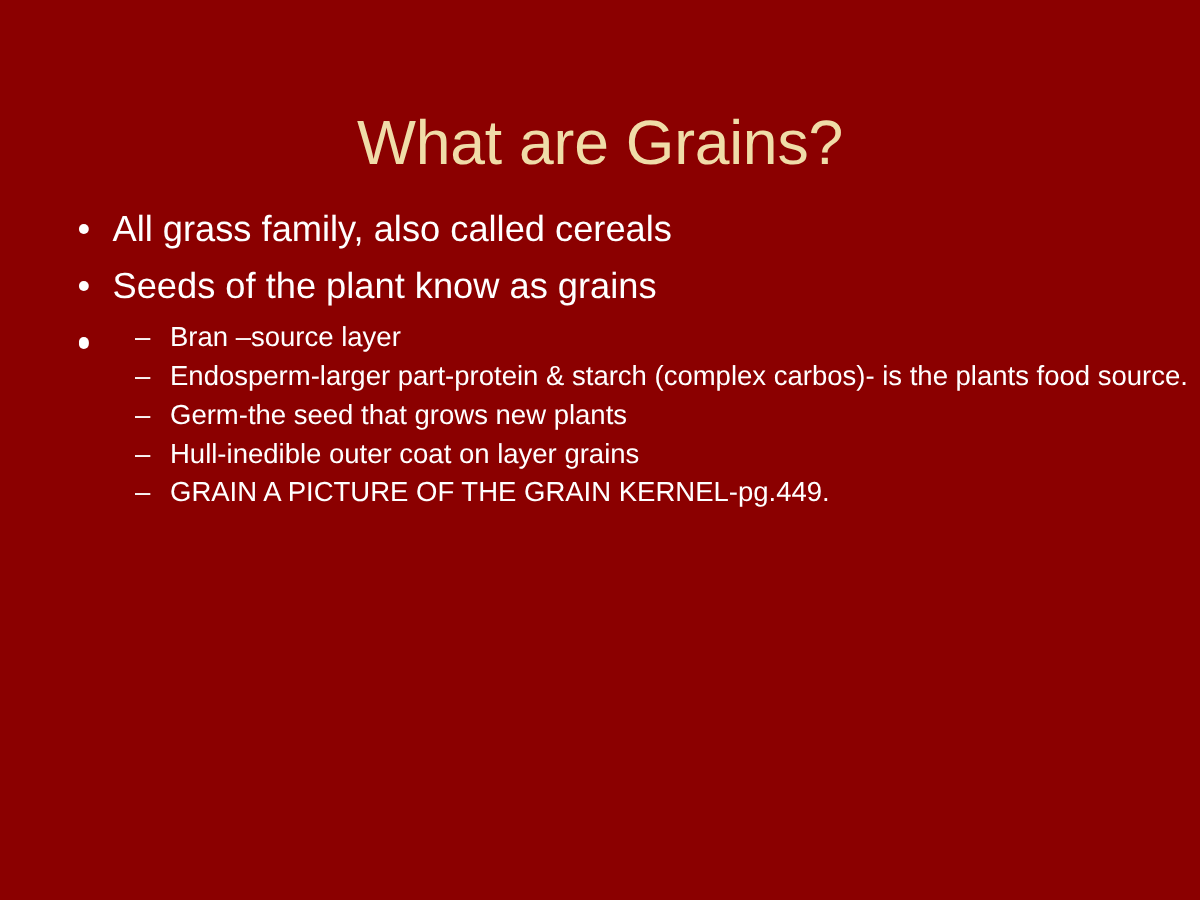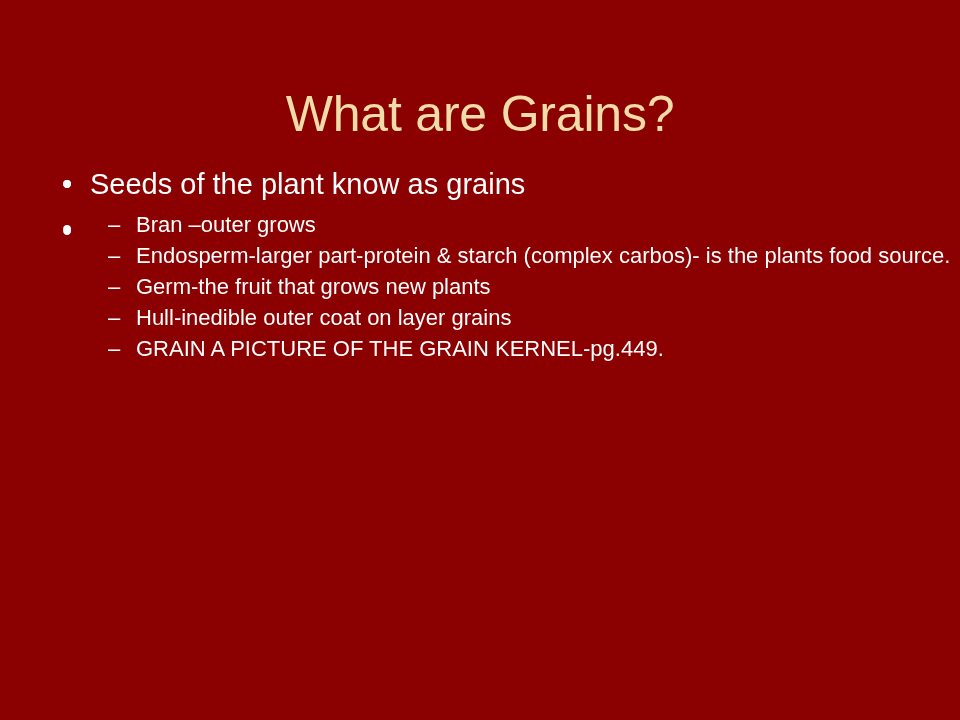--- a/index.html
+++ b/index.html
@@ -92,49 +92,50 @@
 
 <div class="slide">
 
   <h1 class="slide-title">What are Grains?</h1>
 
   <div class="body-block">
     <ul class="lvl1">
 
       <li class="lvl1-item">
         <span class="bullet-dot">•</span>
+        <span class="lvl1-text">All grass family, also called cereals</span>
       </li>
 
       <li class="lvl1-item">
         <span class="bullet-dot">•</span>
         <span class="lvl1-text">Seeds of the plant know as grains</span>
       </li>
 
       <li class="lvl1-item">
         <span class="bullet-dot">•</span>
       </li>
 
       <li class="lvl1-item">
         <span class="bullet-dot">•</span>
 
         <ul class="lvl2">
 
           <li class="lvl2-item">
             <span class="bullet-dash">–</span>
-            <span class="lvl2-text">Bran –outer grows</span>
+            <span class="lvl2-text">Bran –source layer</span>
           </li>
 
           <li class="lvl2-item wrap-wide">
             <span class="bullet-dash">–</span>
             <span class="lvl2-text">Endosperm-larger part-protein &amp; starch (complex carbos)- is the plants food source.</span>
           </li>
 
           <li class="lvl2-item">
             <span class="bullet-dash">–</span>
-            <span class="lvl2-text">Germ-the fruit that grows new plants</span>
+            <span class="lvl2-text">Germ-the seed that grows new plants</span>
           </li>
 
           <li class="lvl2-item">
             <span class="bullet-dash">–</span>
             <span class="lvl2-text">Hull-inedible outer coat on layer grains</span>
           </li>
 
           <li class="lvl2-item" style="max-width:620px;">
             <span class="bullet-dash">–</span>
             <span class="lvl2-text">GRAIN A PICTURE OF THE GRAIN KERNEL-pg.449.</span>

